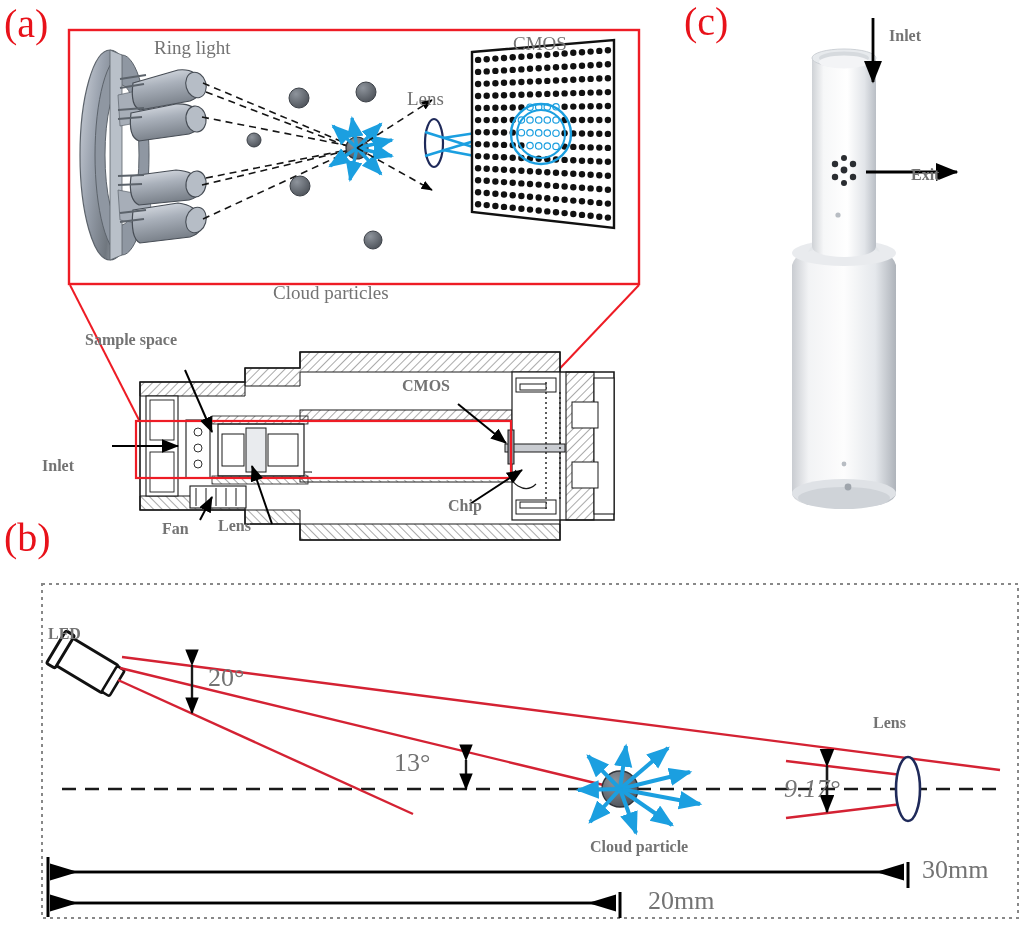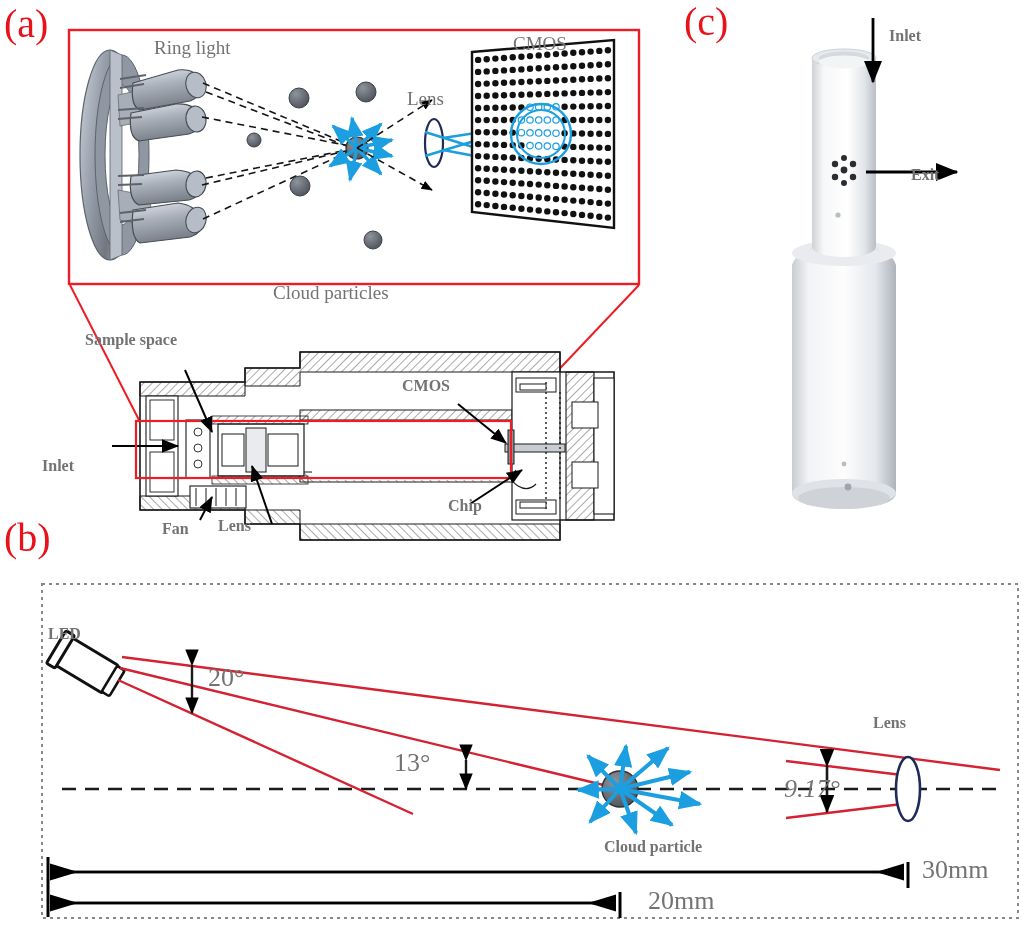--- a/index.html
+++ b/index.html
@@ -579,21 +579,21 @@
   <div class="lbl lbl-big" style="left:162px;top:521px;">Fan</div>
   <div class="lbl lbl-big" style="left:218px;top:518px;">Lens</div>
   <div class="lbl lbl-big" style="left:402px;top:378px;">CMOS</div>
   <div class="lbl lbl-big" style="left:448px;top:498px;">Chip</div>
 
   <div class="panel-label" style="left:4px;top:518px;">(b)</div>
   <div class="lbl lbl-big" style="left:48px;top:596px;margin-top:30px;">LED</div>
   <div class="lbl lbl-ang" style="left:208px;top:665px;">20°</div>
   <div class="lbl lbl-ang" style="left:394px;top:750px;">13°</div>
   <div class="lbl lbl-ang" style="left:784px;top:776px;font-style:italic;">9.17°</div>
-  <div class="lbl lbl-big" style="left:604px;top:839px;">Cloud particle</div>
+  <div class="lbl lbl-big" style="left:590px;top:839px;">Cloud particle</div>
   <div class="lbl lbl-big" style="left:873px;top:715px;">Lens</div>
   <div class="lbl lbl-dim" style="left:922px;top:857px;">30mm</div>
   <div class="lbl lbl-dim" style="left:648px;top:888px;">20mm</div>
 
   <div class="panel-label" style="left:684px;top:2px;">(c)</div>
   <div class="lbl lbl-big" style="left:889px;top:28px;">Inlet</div>
   <div class="lbl lbl-big" style="left:911px;top:167px;">Exit</div>
 
 </div>
 

